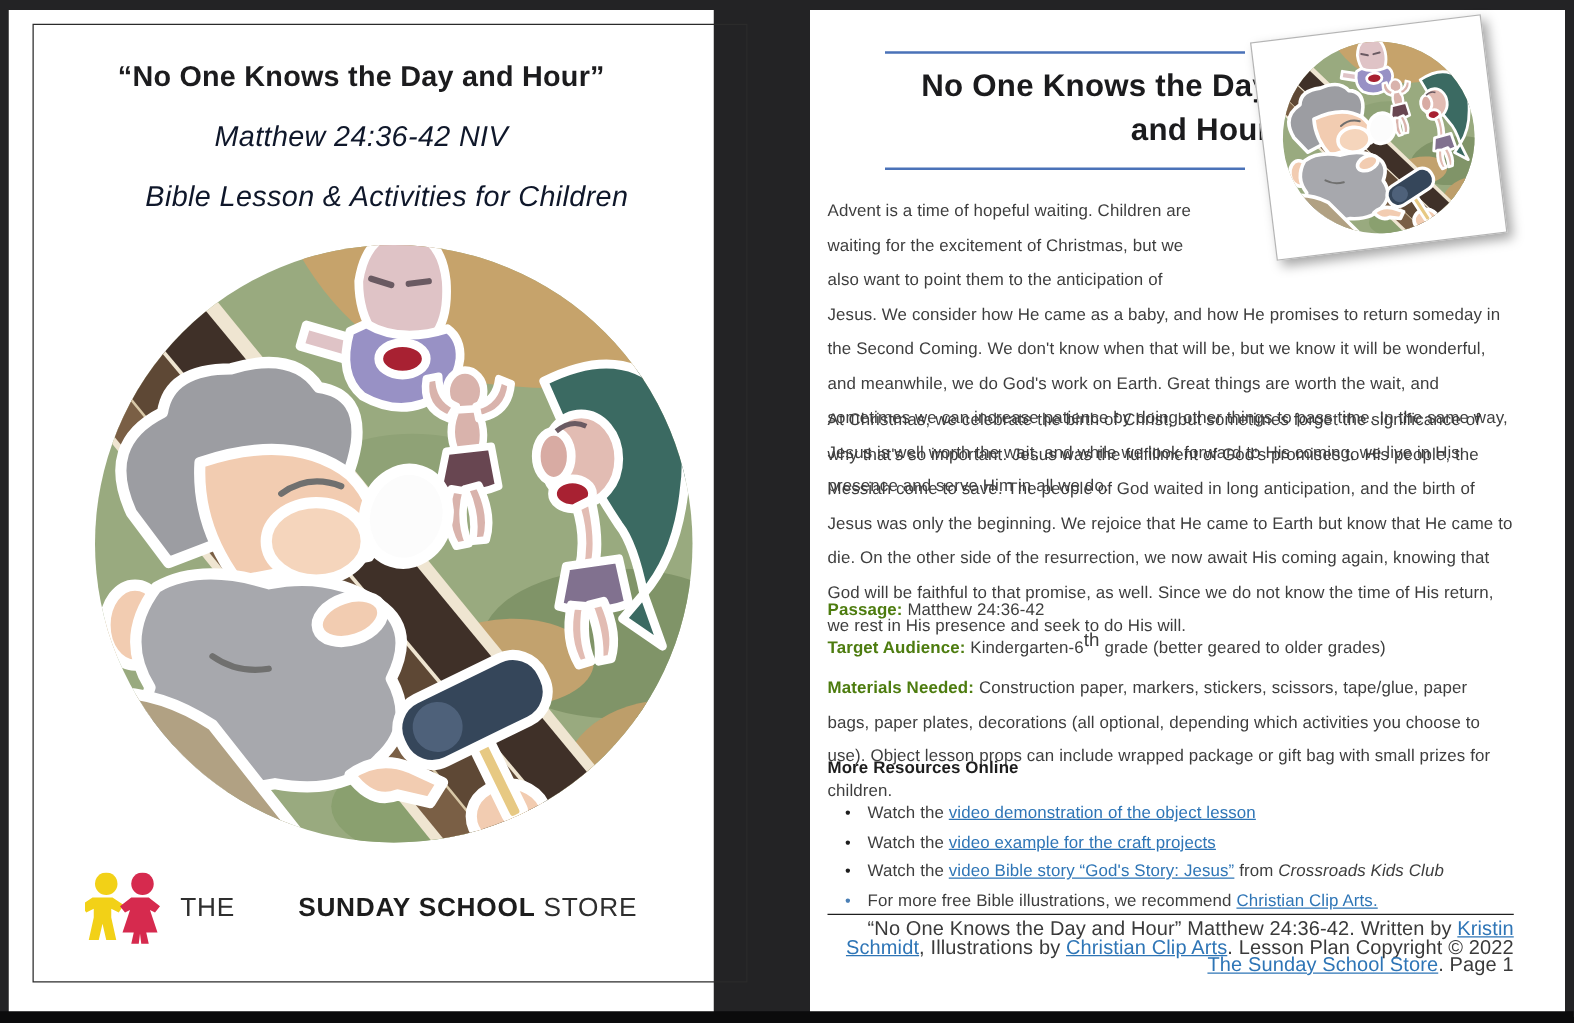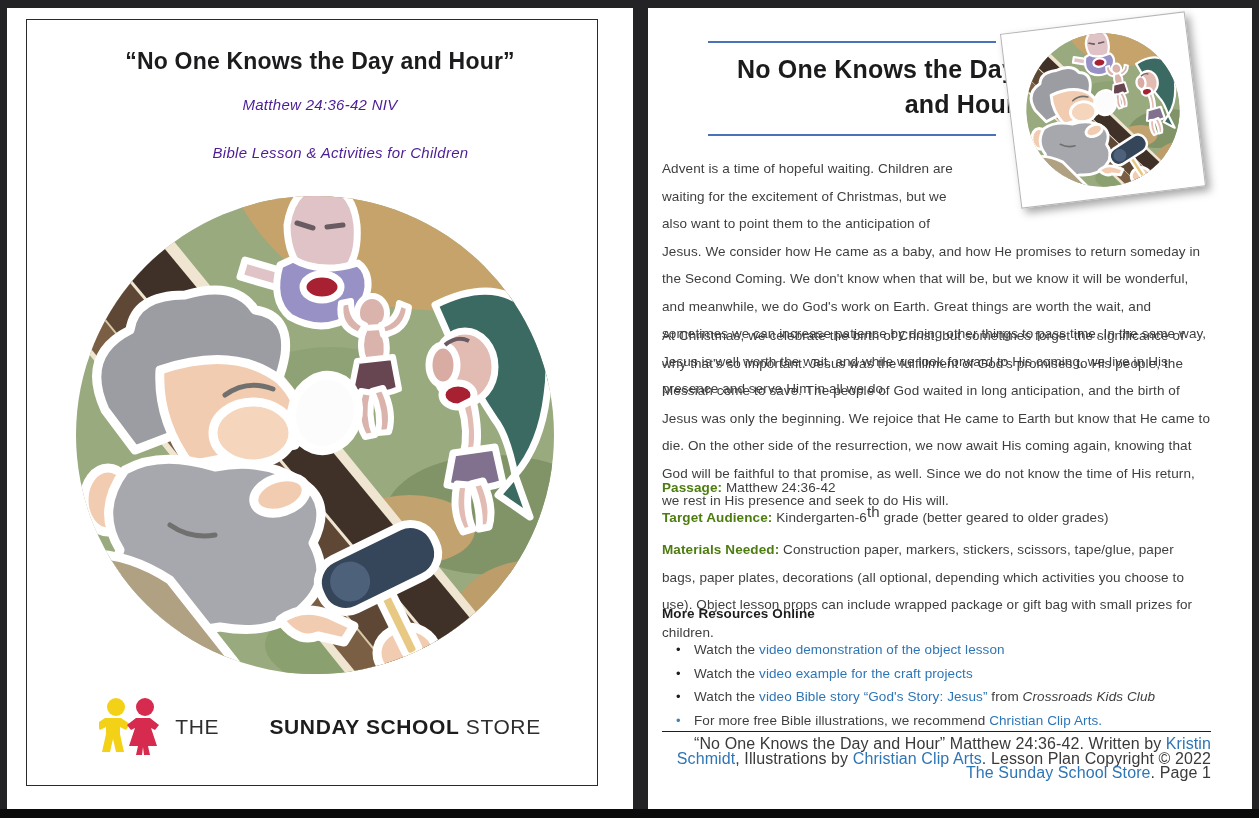--- a/index.html
+++ b/index.html
@@ -4,29 +4,29 @@
 <style>
   * { margin:0; padding:0; box-sizing:border-box; }
   html,body { width:1259px; height:818px; }
   body {
     background:#232325;
     font-family:"Liberation Sans","DejaVu Sans",sans-serif;
     position:relative; overflow:hidden;
   }
   .bottom-strip { position:absolute; left:0; bottom:0; width:100%; height:9px; background:#0b0b0c; }
   .page { position:absolute; top:8px; height:802px; background:#ffffff; }
-  .page-left  { left:7px;  width:626px; }
+  .page-left  { left:7px;  width:564px; }
   .page-right { left:648px; width:604px; }
 
   
   .cover-border { position:absolute; left:19px; top:11px; width:572px; height:767px; border:1px solid #2b2b2b; }
   .cover-title { position:absolute; left:0; top:40px; width:100%; text-align:center;
     font-size:23px; font-weight:700; color:#1c1c1e; letter-spacing:.2px; }
   .cover-sub { position:absolute; left:0; width:100%; text-align:center;
-    font-size:15px; font-style:italic; color:#4c1d95; letter-spacing:.3px; }
+    font-size:23px; font-style:italic; color:#0f172a; letter-spacing:.3px; }
   .cover-sub.s1 { top:88px; }
   .cover-sub.s2 { top:136px;padding-left:41px; }
   .cover-art { position:absolute; left:68px; top:187px; width:480px; height:480px; }
 
   .logo-row { position:absolute; left:0; top:690px; width:100%; display:flex;
     justify-content:center; align-items:center; gap:12px; }
   .logo-kids { display:flex; align-items:flex-end; }
   .logo-kids svg { display:block; }
   .logo-text { font-size:21px; letter-spacing:.6px; color:#2e2e2e; white-space:pre; }
   .logo-text .brand { font-weight:700; color:#1d1d1d;margin-left:44px; }
@@ -52,21 +52,21 @@
   .sec-audience { top:496px; }
   .sec-materials{ top:528px; }
   .sec-resources{ top:592px; font-weight:700; color:#1d1d1d; }
   .lbl { font-weight:700; color:#4d7c0f; }
   sup { font-size:15px; vertical-align:super; line-height:0; }
 
   .bullets { position:absolute; left:14px; top:630px; width:549px; }
   .bullet-row { position:relative; padding-left:32px; line-height:23.5px; height:23.5px; white-space:nowrap; }
   .bullet-dot { position:absolute; left:14px; top:0; color:#1d1d1d; font-size:13px; }
   .bullet-dot.blue { color:#4a7fb5; }
-  a.lnk { color:#2e75b6; cursor:pointer; }
+  a.lnk { color:#2e75b6; text-decoration:underline; cursor:pointer; }
   .em-i { font-style:italic; }
 
   .footer-hr { position:absolute; left:14px; top:723px; width:549px; border-top:1.5px solid #1e1e1e; }
   .doc-footer { position:absolute; left:14px; top:729px; width:549px; text-align:right;
     font-size:16px; line-height:14.5px; color:#3a3a3a; letter-spacing:.1px; }
 </style>
 </head>
 <body>
 
 <svg width="0" height="0" style="position:absolute" aria-hidden="true">

